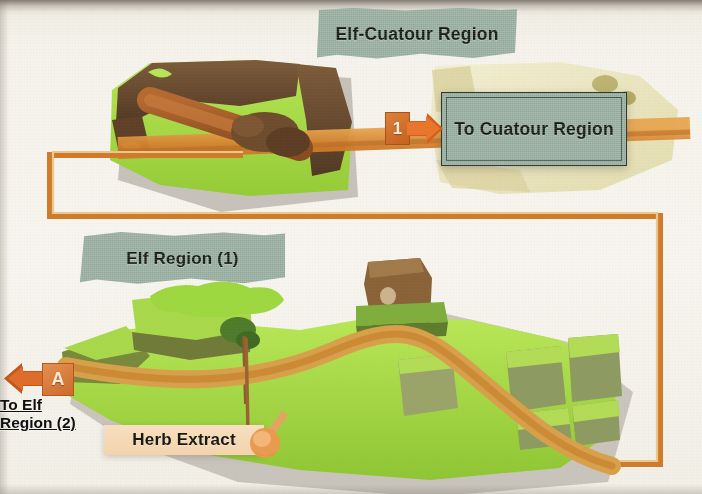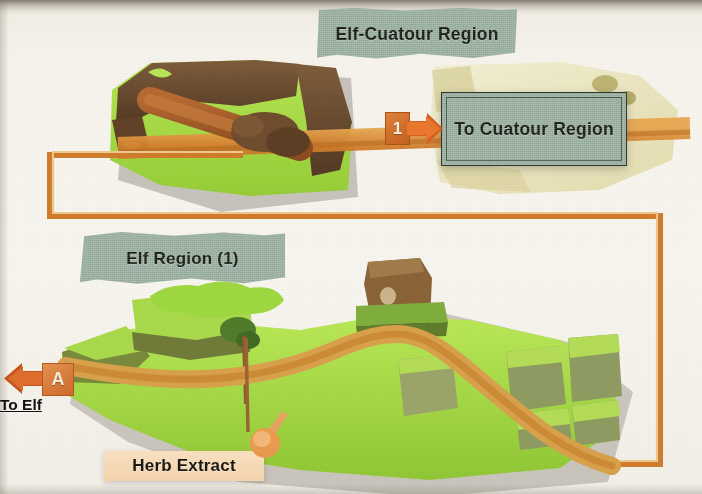--- a/index.html
+++ b/index.html
@@ -76,21 +76,20 @@
   #lbl-to-cuatour .inner{
     position:absolute;inset:4px;border:1.4px solid #46574a;
     display:flex;align-items:center;justify-content:center;
   }
 
   #lbl-herb{
     left:104px;top:425px;width:160px;height:30px;font-size:17px;
     background:linear-gradient(180deg,#f7dfc0,#f3d3ad);
     box-shadow:0 2px 6px rgba(110,100,88,.30);
     color:#1a1a14;
-    margin-top:26px;
   }
 
   
   #arrow-a-group{position:absolute;left:4px;top:362px;width:72px;height:34px;}
   #abox{
     position:absolute;left:38px;top:1px;width:30px;height:31px;
     background:linear-gradient(150deg,#e4914f,#cc6a2c);
     border:1px solid #b4581f;
     display:flex;align-items:center;justify-content:center;
     color:#f2e9d6;font-weight:bold;font-size:18px;
@@ -283,15 +282,16 @@
       <path d="M42 8 L18 8 L18 0 L0 15.5 L18 31 L18 23 L42 23 Z" fill="#c4551b"></path>
       <path d="M41 9 L19 9 L19 3 L4 15.5 L19 28 L19 22 L41 22 Z" fill="#dd6d2a"></path>
     </svg>
     <div id="abox">
       <span>A</span>
     </div>
   </div>
 
   <div id="to-elf-text">
     <div>To Elf</div>
+    <div>Region (2)</div>
   </div>
 
 </div>
 
 </body></html>

